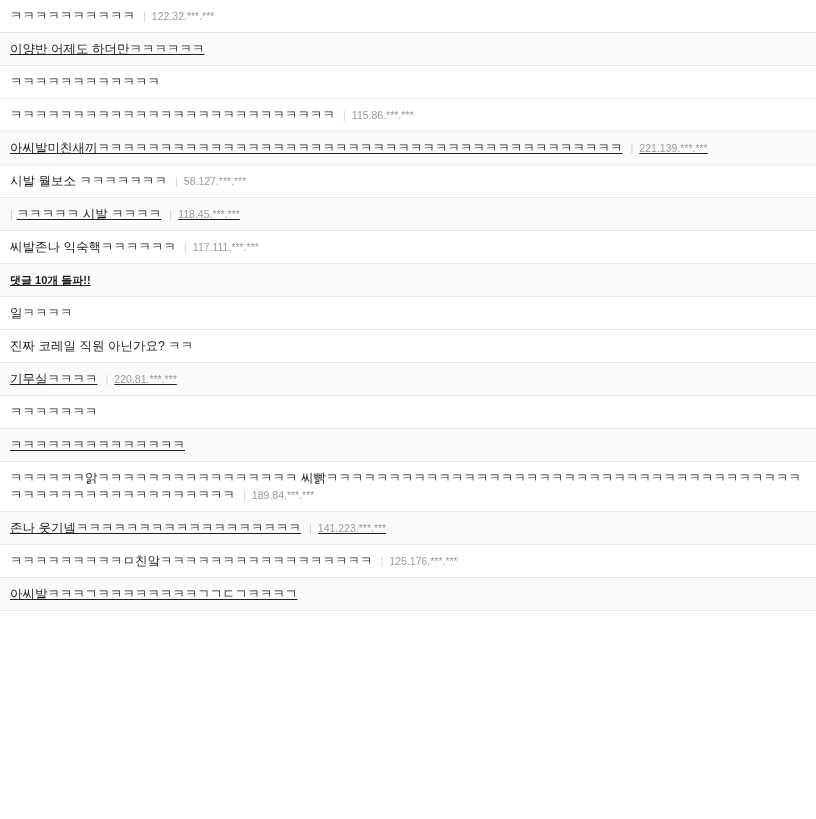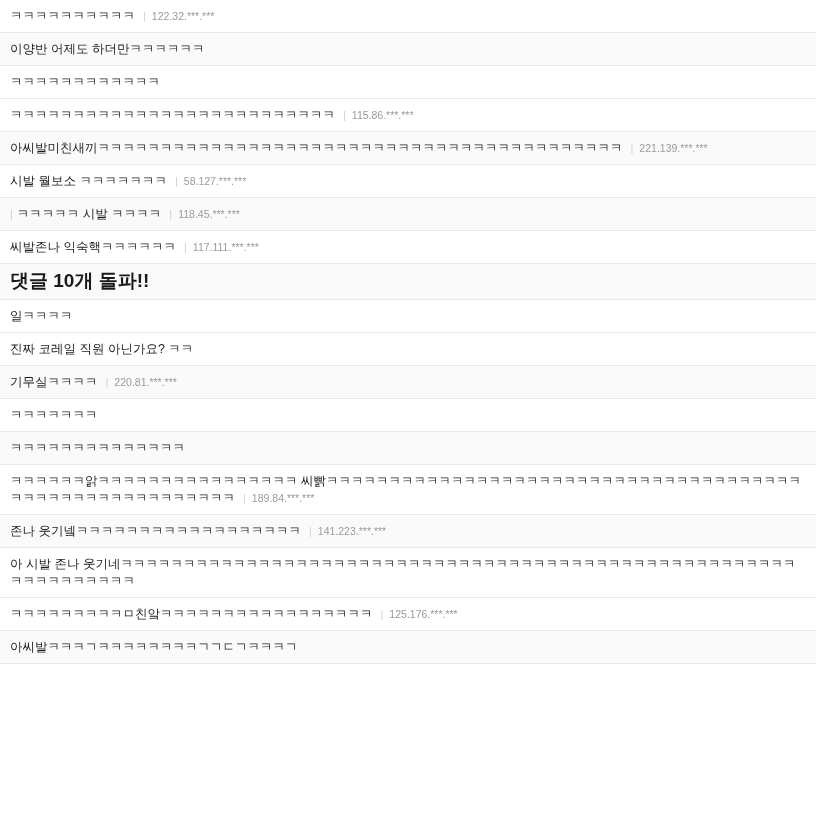--- a/index.html
+++ b/index.html
@@ -24,31 +24,32 @@
     padding: 8px 10px 7px 10px;
     box-sizing: border-box;
     display: block;
     background: #ffffff;
     line-height: 17px;
     word-break: break-all;
     overflow: hidden;
   }
   .comment-row.alt {
     background: #fafafa;
+    text-decoration: underline;
   }
   .comment-text {
     display: inline;
     font-size: 12.5px;
     color: #1a1a1a;
     letter-spacing: 0px;
     vertical-align: baseline;
   }
   .comment-text.bold {
     font-weight: bold;
-    font-size: 19px;
+    font-size: 11px;
   }
   .ip-sep {
     display: inline-block;
     color: #d2d2d2;
     margin: 0 6px 0 8px;
     font-size: 11px;
     vertical-align: baseline;
   }
   .comment-ip {
     display: inline;
@@ -76,16 +77,15 @@
     <div class="comment-row alt"><span class="lead-bar">|</span><span class="comment-text">ㅋㅋㅋㅋㅋ 시발 ㅋㅋㅋㅋ</span><span class="ip-sep">|</span><span class="comment-ip">118.45.***.***</span></div>
     <div class="comment-row"><span class="comment-text">씨발존나 익숙핵ㅋㅋㅋㅋㅋㅋ</span><span class="ip-sep">|</span><span class="comment-ip">117.111.***.***</span></div>
     <div class="comment-row alt"><span class="comment-text bold">댓글 10개 돌파!!</span></div>
     <div class="comment-row"><span class="comment-text">일ㅋㅋㅋㅋ</span></div>
     <div class="comment-row"><span class="comment-text">진짜 코레일 직원 아닌가요? ㅋㅋ</span></div>
     <div class="comment-row alt"><span class="comment-text">기무실ㅋㅋㅋㅋ</span><span class="ip-sep">|</span><span class="comment-ip">220.81.***.***</span></div>
     <div class="comment-row"><span class="comment-text">ㅋㅋㅋㅋㅋㅋㅋ</span></div>
     <div class="comment-row alt"><span class="comment-text">ㅋㅋㅋㅋㅋㅋㅋㅋㅋㅋㅋㅋㅋㅋ</span></div>
     <div class="comment-row"><span class="comment-text">ㅋㅋㅋㅋㅋㅋ앍ㅋㅋㅋㅋㅋㅋㅋㅋㅋㅋㅋㅋㅋㅋㅋㅋ 씨빩ㅋㅋㅋㅋㅋㅋㅋㅋㅋㅋㅋㅋㅋㅋㅋㅋㅋㅋㅋㅋㅋㅋㅋㅋㅋㅋㅋㅋㅋㅋㅋㅋㅋㅋㅋㅋㅋㅋㅋㅋㅋㅋㅋㅋㅋㅋㅋㅋㅋㅋㅋㅋㅋㅋㅋㅋ</span><span class="ip-sep">|</span><span class="comment-ip">189.84.***.***</span></div>
     <div class="comment-row alt"><span class="comment-text">존나 웃기넼ㅋㅋㅋㅋㅋㅋㅋㅋㅋㅋㅋㅋㅋㅋㅋㅋㅋㅋ</span><span class="ip-sep">|</span><span class="comment-ip">141.223.***.***</span></div>
-    <div class="comment-row"><span class="comment-text">아 시발 존나 웃기네ㅋㅋㅋㅋㅋㅋㅋㅋㅋㅋㅋㅋㅋㅋㅋㅋㅋㅋㅋㅋㅋㅋㅋㅋㅋㅋㅋㅋㅋㅋㅋㅋㅋㅋㅋㅋㅋㅋㅋㅋㅋㅋㅋㅋㅋㅋㅋㅋㅋㅋㅋㅋㅋㅋㅋㅋㅋㅋㅋㅋㅋㅋㅋㅋ</span></div>
     <div class="comment-row"><span class="comment-text">ㅋㅋㅋㅋㅋㅋㅋㅋㅋㅁ친앜ㅋㅋㅋㅋㅋㅋㅋㅋㅋㅋㅋㅋㅋㅋㅋㅋㅋ</span><span class="ip-sep">|</span><span class="comment-ip">125.176.***.***</span></div>
     <div class="comment-row alt"><span class="comment-text">아씨발ㅋㅋㅋㄱㅋㅋㅋㅋㅋㅋㅋㅋㄱㄱㄷㄱㅋㅋㅋㄱ</span></div>
   </div>
 
 </body></html>

